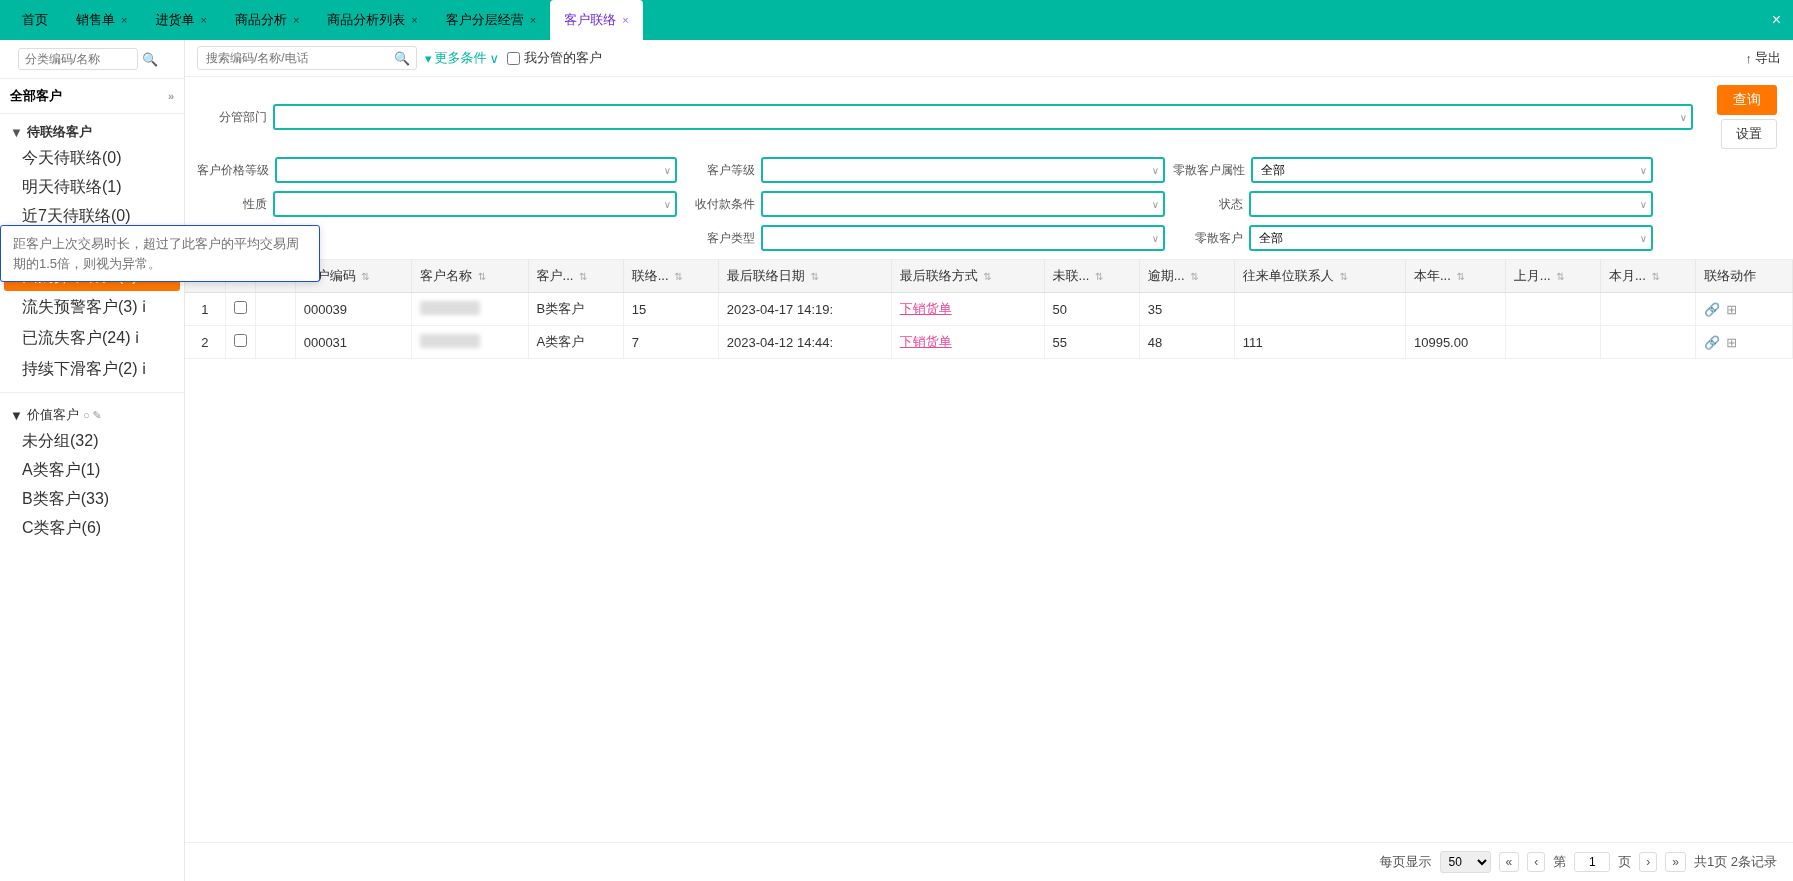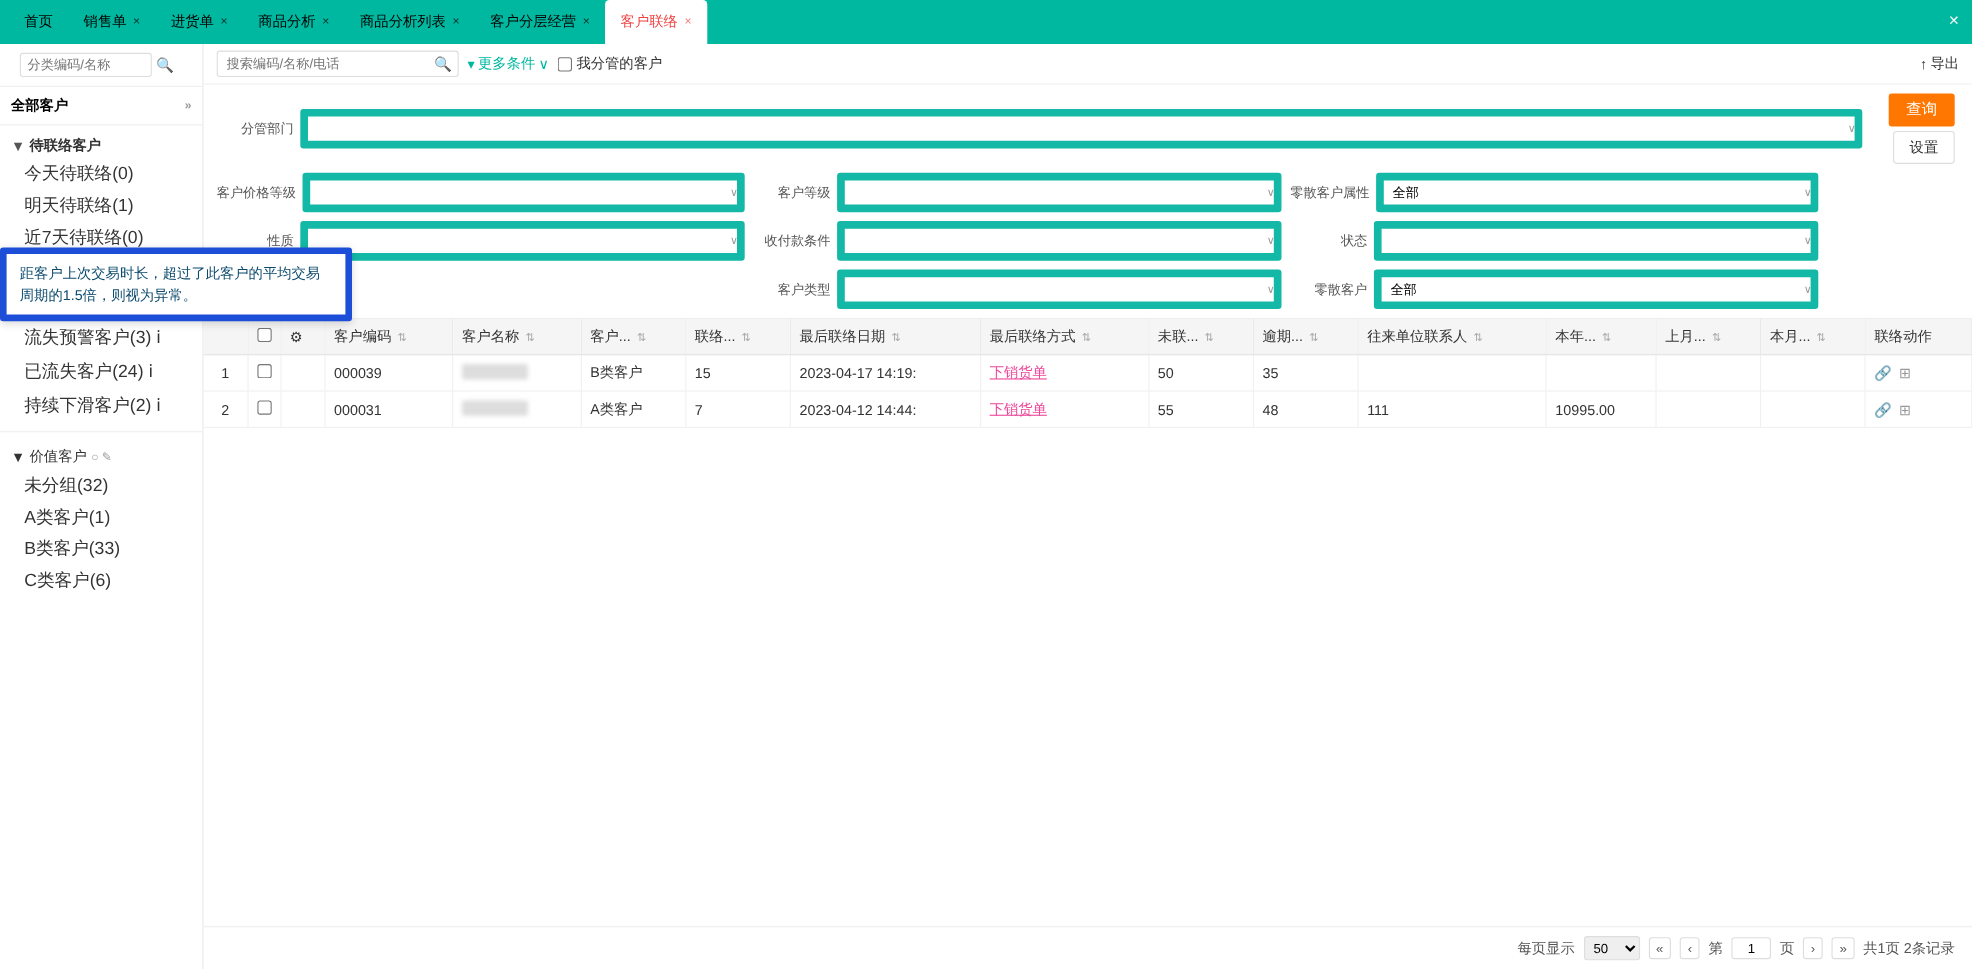--- a/index.html
+++ b/index.html
@@ -20,21 +20,21 @@
       height: 40px;
       display: flex;
       align-items: center;
       cursor: pointer;
       white-space: nowrap;
       font-size: 13px;
       color: #000000;
     }
     .nav-tab.active {
       background: #fff;
-      color: #ef4444;
+      color: #6d28d9;
       border-radius: 4px 4px 0 0;
     }
     .nav-tab .close-x {
       margin-left: 6px;
       font-size: 11px;
       opacity: 0.7;
     }
     .nav-close-btn {
       position: absolute;
       right: 12px;
@@ -136,25 +136,25 @@
     }
     .sidebar-value-header .arrow { margin-right: 4px; }
     .sidebar-edit-icons { margin-left: 4px; color: #999; font-size: 11px; }
 
     
     .tooltip-box {
       position: absolute;
       left: 0;
       top: 225px;
       background: #fff;
-      border: 6px solid #1d4ed8;
+      border: 1px solid #1d4ed8;
       border-radius: 3px;
       padding: 8px 12px;
       font-size: 12px;
-      color: #0c4a6e;
+      color: #737373;
       z-index: 100;
       box-shadow: 0 2px 8px rgba(0,0,0,0.15);
       max-width: 320px;
       line-height: 1.5;
     }
 
     
     .content-area {
       flex: 1;
       display: flex;
@@ -246,21 +246,21 @@
       margin-right: 6px;
     }
     .filter-select-wrap {
       flex: 1;
       position: relative;
       display: flex;
       align-items: center;
     }
     .filter-select-wrap select {
       width: 100%;
-      border: 7px solid #14b8a6;
+      border: 2px solid #14b8a6;
       border-radius: 3px;
       padding: 4px 24px 4px 8px;
       font-size: 12px;
       background: #fff;
       outline: none;
       appearance: none;
       cursor: pointer;
     }
     .filter-select-wrap .chevron {
       position: absolute;

